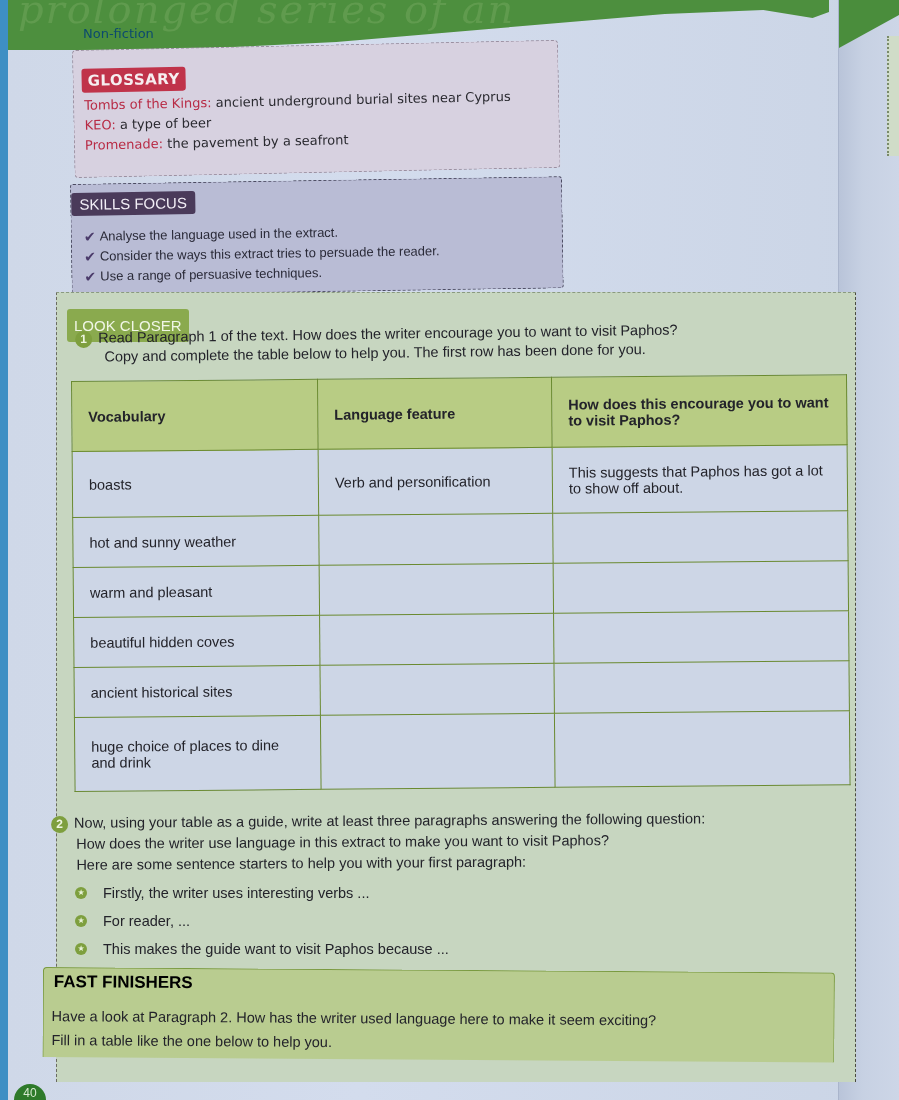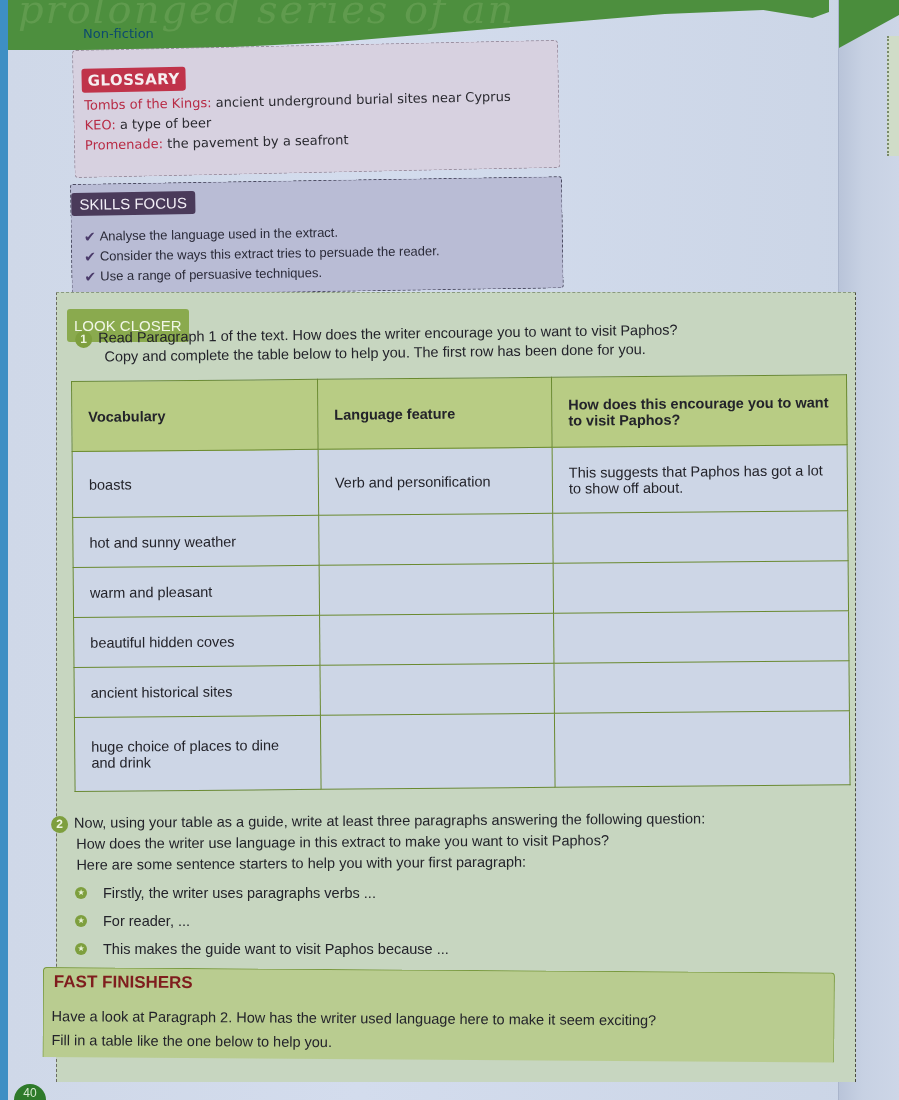--- a/index.html
+++ b/index.html
@@ -106,21 +106,21 @@
     .star-icon {
       display: inline-flex; width: 12px; height: 12px; border-radius: 50%; background: #7e9f3e;
       color: #e8f2d8; font-size: 8px; align-items: center; justify-content: center; margin-right: 16px;
     }
 
     .fast {
       position: absolute; left: -14px; top: 674px; width: 792px; height: 90px;
       background: #b9cc90; border: 1.5px solid #7a9a40; border-bottom: none; border-radius: 4px 4px 0 0;
       transform: rotate(0.4deg); transform-origin: left top;
     }
-    .fast-title { position: absolute; left: 10px; top: 4px; font-size: 17px; font-weight: bold; color: #7f1d1d; }
+    .fast-title { position: absolute; left: 10px; top: 4px; font-size: 17px; font-weight: bold; color: #000000; }
     .fast-text { position: absolute; left: 8px; top: 36px; font-size: 14.5px; line-height: 24px; color: #23232a; }
 
     .page-num {
       position: absolute; left: 14px; top: 1084px; width: 32px; height: 32px; border-radius: 50%;
       background: #2e7a2a; color: #d7ead0; font-size: 12px; text-align: center; line-height: 18px;
     }
   </style>
 </head>
 <body>
 
@@ -219,21 +219,21 @@
 
   <div class="q2">
     <div><span class="q-num">2</span><span>Now, using your table as a guide, write at least three paragraphs answering the following question:</span></div>
     <div class="indent">How does the writer use language in this extract to make you want to visit Paphos?</div>
     <div class="indent">Here are some sentence starters to help you with your first paragraph:</div>
   </div>
 
   <ul class="starters">
     <li>
         <span class="star-icon">★</span>
-        <span>Firstly, the writer uses paragraphs verbs ...</span>
+        <span>Firstly, the writer uses interesting verbs ...</span>
       </li>
     <li>
         <span class="star-icon">★</span>
         <span>For reader, ...</span>
       </li>
     <li>
         <span class="star-icon">★</span>
         <span>This makes the guide want to visit Paphos because ...</span>
       </li>
   </ul>

